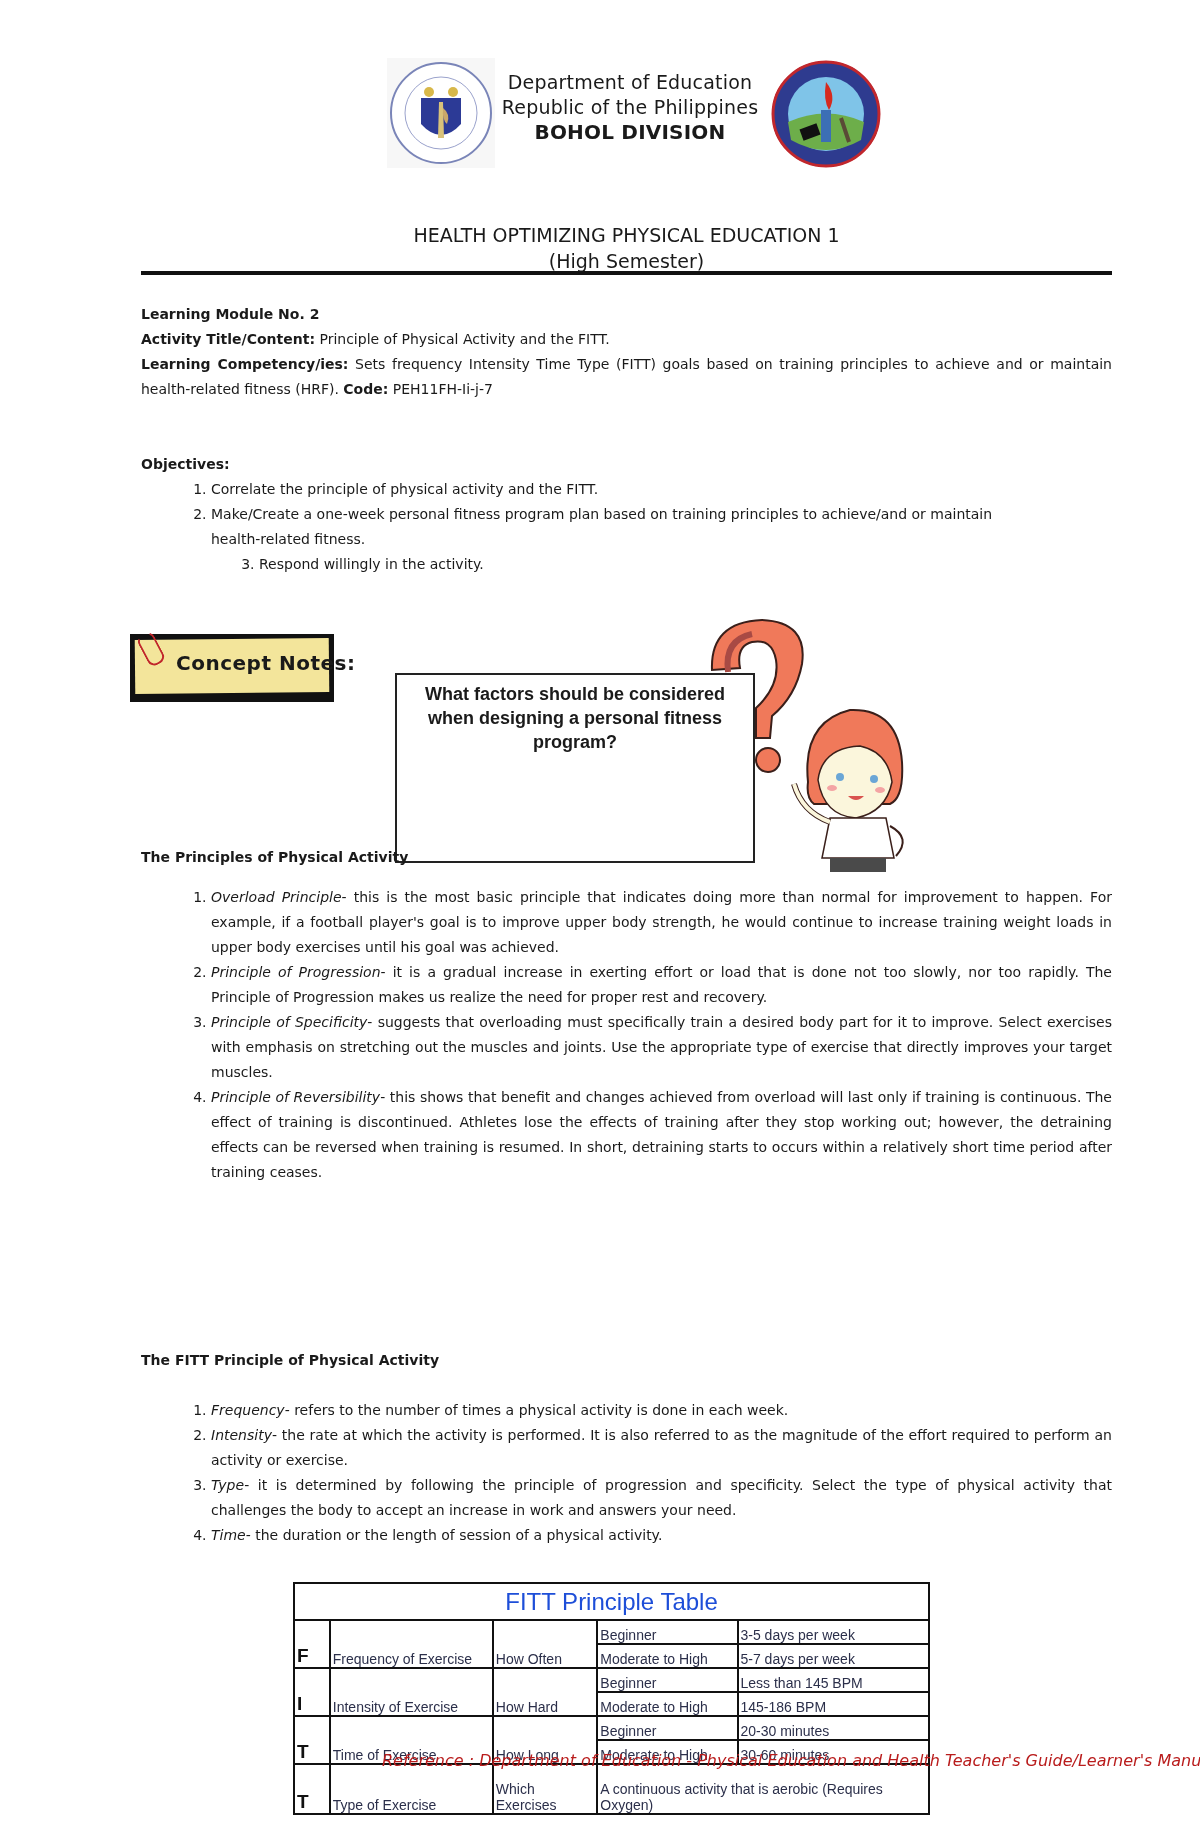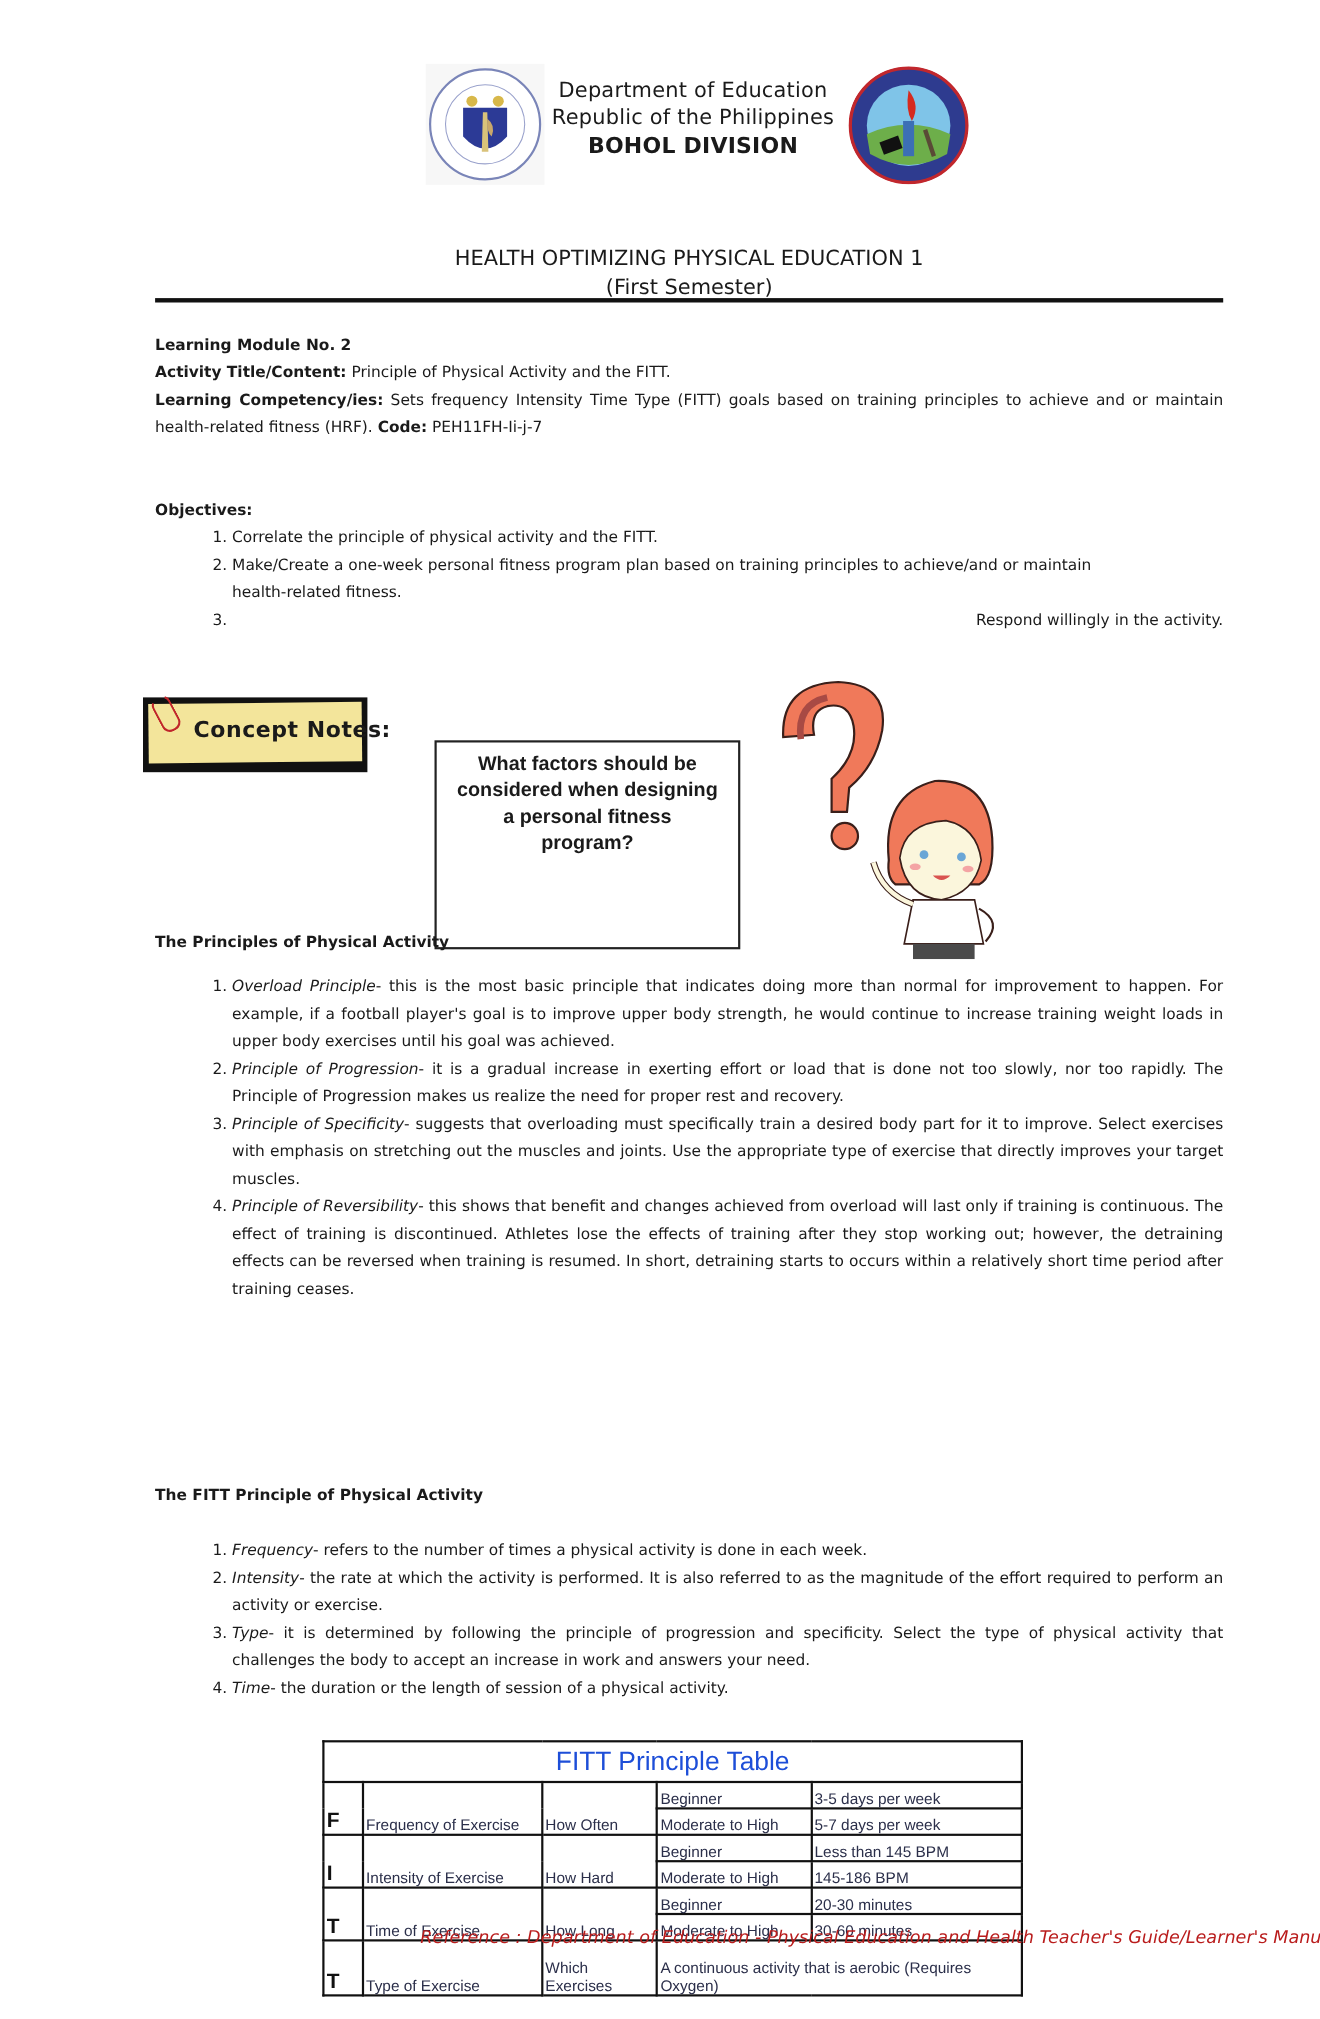--- a/index.html
+++ b/index.html
@@ -24,21 +24,21 @@
   ol li::marker { font-style:normal; }
 
   
   .note { position:absolute; left:130px; top:634px; width:204px; height:68px; background:#111; }
   .note-inner { position:absolute; left:5px; top:5px; right:5px; bottom:9px; background:#f3e59b;
                 transform:rotate(-0.6deg); }
   .clip { position:absolute; left:12px; top:-2px; width:14px; height:30px; border:2px solid #c0262b;
           border-radius:8px; transform:rotate(-28deg); border-top-color:transparent; }
   .note-label { position:absolute; left:176px; top:651px; font-weight:bold; font-size:20px; letter-spacing:0.5px; }
 
-  .qbox { position:absolute; left:395px; top:673px; width:278px; height:190px; border:2px solid #222;
+  .qbox { position:absolute; left:395px; top:673px; width:360px; height:190px; border:2px solid #222;
           background:#fff; text-align:center; font-family:"Liberation Sans", sans-serif;
           font-weight:bold; font-size:18px; line-height:24px; box-sizing:border-box; padding-top:7px; }
 
   
   table.fitt { position:absolute; left:293px; top:1582px; width:637px; border-collapse:collapse;
                font-family:"Liberation Sans", sans-serif; font-size:14px; color:#2b2f4a; }
   table.fitt td { border:2px solid #111; padding:0 2px; height:22px; vertical-align:bottom; }
   table.fitt .title { text-align:center; font-weight:normal; font-size:24px; height:35px; color:#1d4ed8;
                       vertical-align:middle; }
   table.fitt .letter { font-weight:bold; font-size:19px; color:#111; width:30px; }
@@ -73,39 +73,39 @@
     <path d="M17 62 Q55 45 93 62 L90 80 Q55 100 20 80 Z" fill="#6dae4a"></path>
     <path d="M55 22 Q66 36 58 50 Q52 40 55 22 Z" fill="#d62a1e"></path>
     <rect x="50" y="50" width="10" height="32" fill="#3c6fb5"></rect>
     <rect x="30" y="66" width="18" height="12" fill="#111" transform="rotate(-20 39 72)"></rect>
     <path d="M70 58 L78 82" stroke="#5a4a36" stroke-width="4"></path>
   </svg>
 </div>
 
 <div class="subject">
   <div>HEALTH OPTIMIZING PHYSICAL EDUCATION 1</div>
-  <div>(First Semester)</div>
+  <div>(High Semester)</div>
 </div>
 <div class="rule"></div>
 
 <div class="content" style="top:302px;">
   <div><b>Learning Module No. 2</b></div>
   <div><b>Activity Title/Content:</b><span> Principle of Physical Activity and the FITT.</span></div>
   <div class="justify" style="text-align-last:left;">
     <b>Learning Competency/ies:</b><span> Sets frequency Intensity Time Type (FITT) goals based on training principles to achieve and or maintain health-related fitness (HRF). </span><b>Code:</b>
     <span>PEH11FH-Ii-j-7</span>
   </div>
 </div>
 
 <div class="content" style="top:452px;">
   <div><b>Objectives:</b></div>
   <ol style="padding-left:70px;">
     <li style="text-align:left;">Correlate the principle of physical activity and the FITT.</li>
     <li style="text-align:left; padding-right:100px;">Make/Create a one-week personal fitness program plan based on training principles to achieve/and or maintain health-related fitness.</li>
-    <li style="text-align:right;">Respond willingly in the activity.</li>
+    <li style="text-align:left;margin-left:48px;">Respond willingly in the activity.</li>
   </ol>
 </div>
 
 <div class="note">
   <div class="note-inner"></div>
   <div class="clip"></div>
 </div>
 <div class="note-label">Concept Notes:</div>
 
 <div class="qbox">

